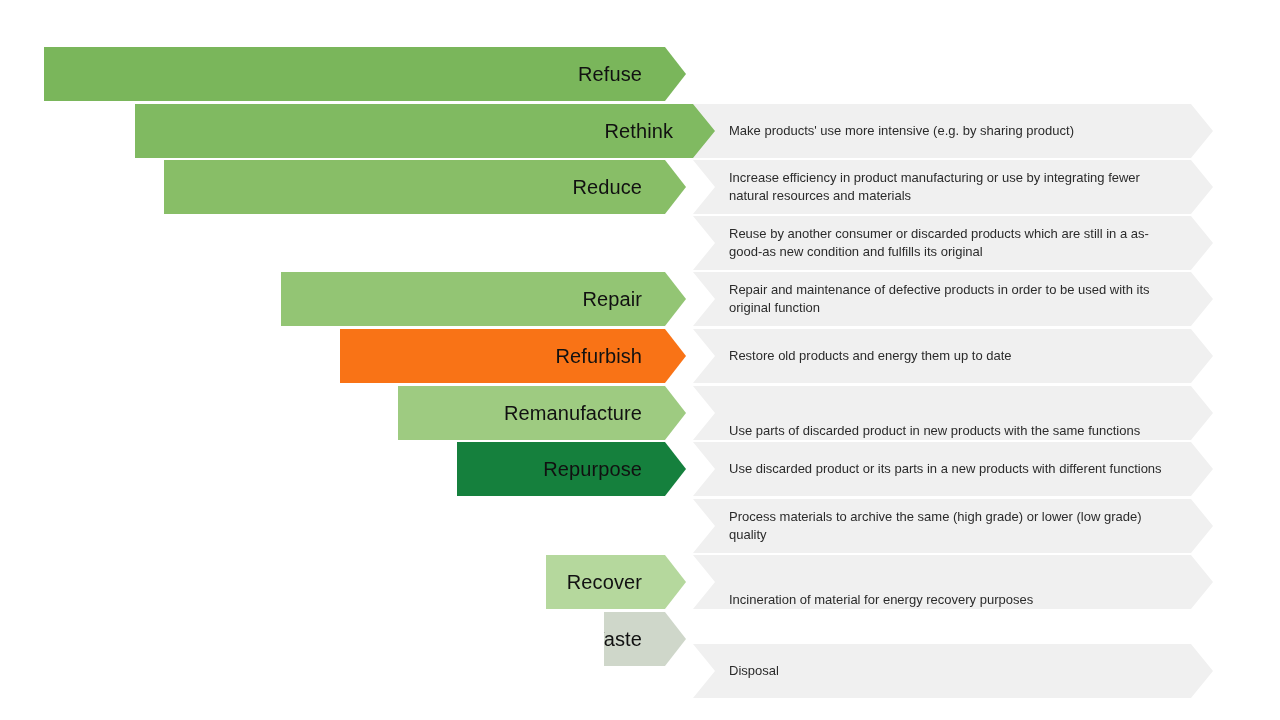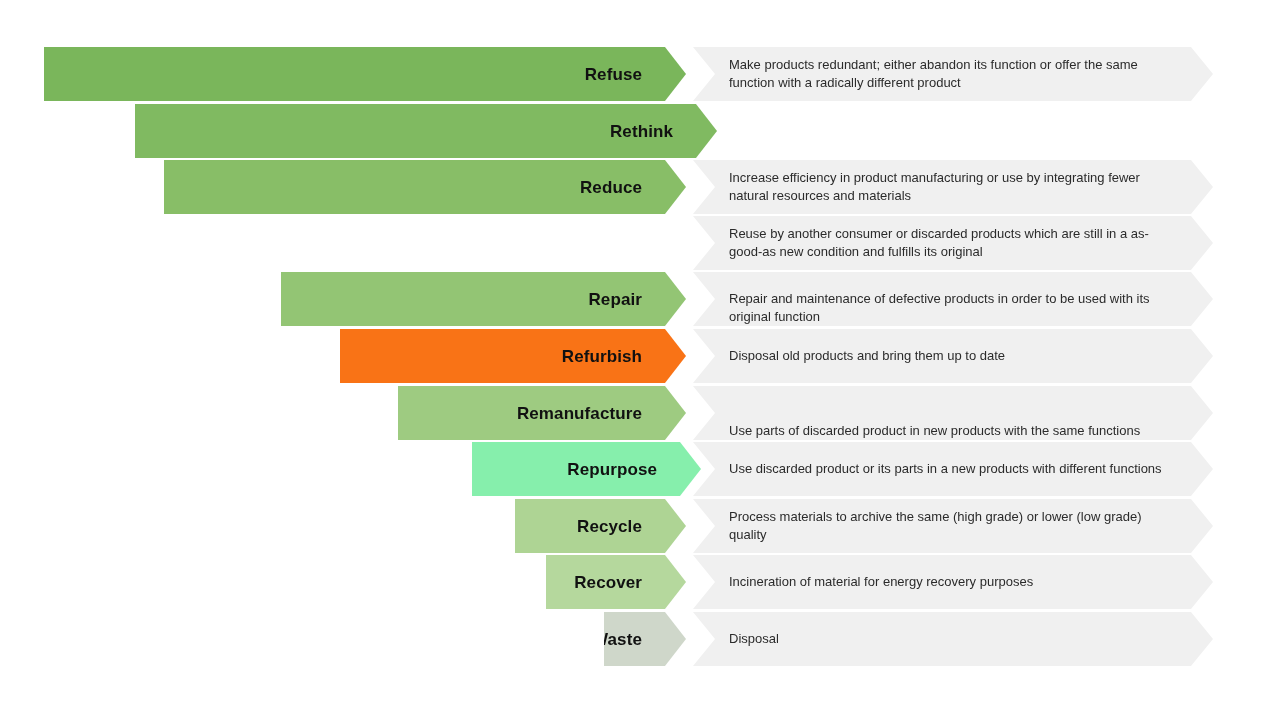--- a/index.html
+++ b/index.html
@@ -34,22 +34,22 @@
     display: flex;
     align-items: center;
     justify-content: flex-end;
     box-sizing: border-box;
     padding-right: 44px;
     -webkit-clip-path: polygon(0 0, calc(100% - 21px) 0, 100% 50%, calc(100% - 21px) 100%, 0 100%);
     clip-path: polygon(0 0, calc(100% - 21px) 0, 100% 50%, calc(100% - 21px) 100%, 0 100%);
   }
 
   .step-label {
-    font-size: 17px;
-    font-weight: bold;
+    font-size: 20px;
+    font-weight: normal;
     color: #111111;
     letter-spacing: 0.1px;
     white-space: nowrap;
     line-height: 1;
   }
 
   
   .desc-row {
     position: absolute;
     left: 693px;
@@ -74,88 +74,83 @@
 </style>
 </head>
 <body>
 
 <div id="diagram">
     <div class="step-row" style="left: 0px; top: 47px; width: 700px;">
       <div class="step-chevron" style="left: 44px; width: 642px; background: rgb(122, 182, 91);">
         <span class="step-label">Refuse</span>
       </div>
     </div>
-    <div class="desc-row" style="top: 47px;">
-      <span class="desc-text">Make products redundant; either abandon its function or offer the same function with a radically different product</span>
-    </div>
     <div class="step-row" style="left: 0px; top: 104px; width: 700px; margin-left: 31px;">
       <div class="step-chevron" style="left: 104px; width: 582px; background: rgb(128, 186, 97);">
         <span class="step-label">Rethink</span>
       </div>
+    </div>
+    <div class="desc-row" style="top: 104px;">
+      <span class="desc-text">Make products' use more intensive (e.g. by sharing product)</span>
     </div>
     <div class="step-row" style="left: 0px; top: 160px; width: 700px;">
       <div class="step-chevron" style="left: 164px; width: 522px; background: rgb(136, 190, 103);">
         <span class="step-label">Reduce</span>
       </div>
     </div>
     <div class="desc-row" style="top: 160px;">
       <span class="desc-text">Increase efficiency in product manufacturing or use by integrating fewer natural resources and materials</span>
     </div>
     <div class="desc-row" style="top: 216px;">
       <span class="desc-text">Reuse by another consumer or discarded products which are still in a as-good-as new condition and fulfills its original</span>
     </div>
     <div class="step-row" style="left: 0px; top: 272px; width: 700px;">
       <div class="step-chevron" style="left: 281px; width: 405px; background: rgb(147, 197, 116);">
         <span class="step-label">Repair</span>
       </div>
     </div>
-    <div class="desc-row" style="top: 272px; align-items: flex-end;">
+    <div class="desc-row" style="top: 272px;">
       <span class="desc-text">Repair and maintenance of defective products in order to be used with its original function</span>
     </div>
     <div class="step-row" style="left: 0px; top: 329px; width: 700px;">
       <div class="step-chevron" style="left: 340px; width: 346px; background: #f97316;">
         <span class="step-label">Refurbish</span>
       </div>
     </div>
     <div class="desc-row" style="top: 329px;">
-      <span class="desc-text">Disposal old products and bring them up to date</span>
+      <span class="desc-text">Restore old products and energy them up to date</span>
     </div>
     <div class="step-row" style="left: 0px; top: 386px; width: 700px;">
       <div class="step-chevron" style="left: 398px; width: 288px; background: rgb(158, 203, 129);">
         <span class="step-label">Remanufacture</span>
       </div>
     </div>
     <div class="desc-row" style="top: 386px; align-items: flex-end;">
       <span class="desc-text">Use parts of discarded product in new products with the same functions</span>
     </div>
     <div class="step-row" style="left: 0px; top: 442px; width: 700px;">
-      <div class="step-chevron" style="left: 472px; width: 229px; background: #86efac;">
+      <div class="step-chevron" style="left: 457px; width: 229px; background: #15803d;">
         <span class="step-label">Repurpose</span>
       </div>
     </div>
     <div class="desc-row" style="top: 442px;">
       <span class="desc-text">Use discarded product or its parts in a new products with different functions</span>
-    </div>
-    <div class="step-row" style="left: 0px; top: 499px; width: 700px;">
-      <div class="step-chevron" style="left: 515px; width: 171px; background: rgb(174, 212, 148);">
-        <span class="step-label">Recycle</span>
-      </div>
     </div>
     <div class="desc-row" style="top: 499px;">
       <span class="desc-text">Process materials to archive the same (high grade) or lower (low grade) quality</span>
     </div>
     <div class="step-row" style="left: 0px; top: 555px; width: 700px;">
       <div class="step-chevron" style="left: 546px; width: 140px; background: rgb(181, 216, 157); padding-left: 40px;">
         <span class="step-label">Recover</span>
       </div>
     </div>
-    <div class="desc-row" style="top: 555px;">
+    <div class="desc-row" style="top: 555px; align-items: flex-end;">
       <span class="desc-text">Incineration of material for energy recovery purposes</span>
     </div>
     <div class="step-row" style="left: 0px; top: 612px; width: 700px;">
       <div class="step-chevron" style="left: 604px; width: 82px; background: rgb(207, 215, 202); text-align: center;">
         <span class="step-label">Waste</span>
       </div>
     </div>
-    <div class="desc-row" style="top: 612px;">
+    <div class="desc-row" style="top: 644px;">
       <span class="desc-text">Disposal</span>
     </div>
   </div>
 
 </body></html>

